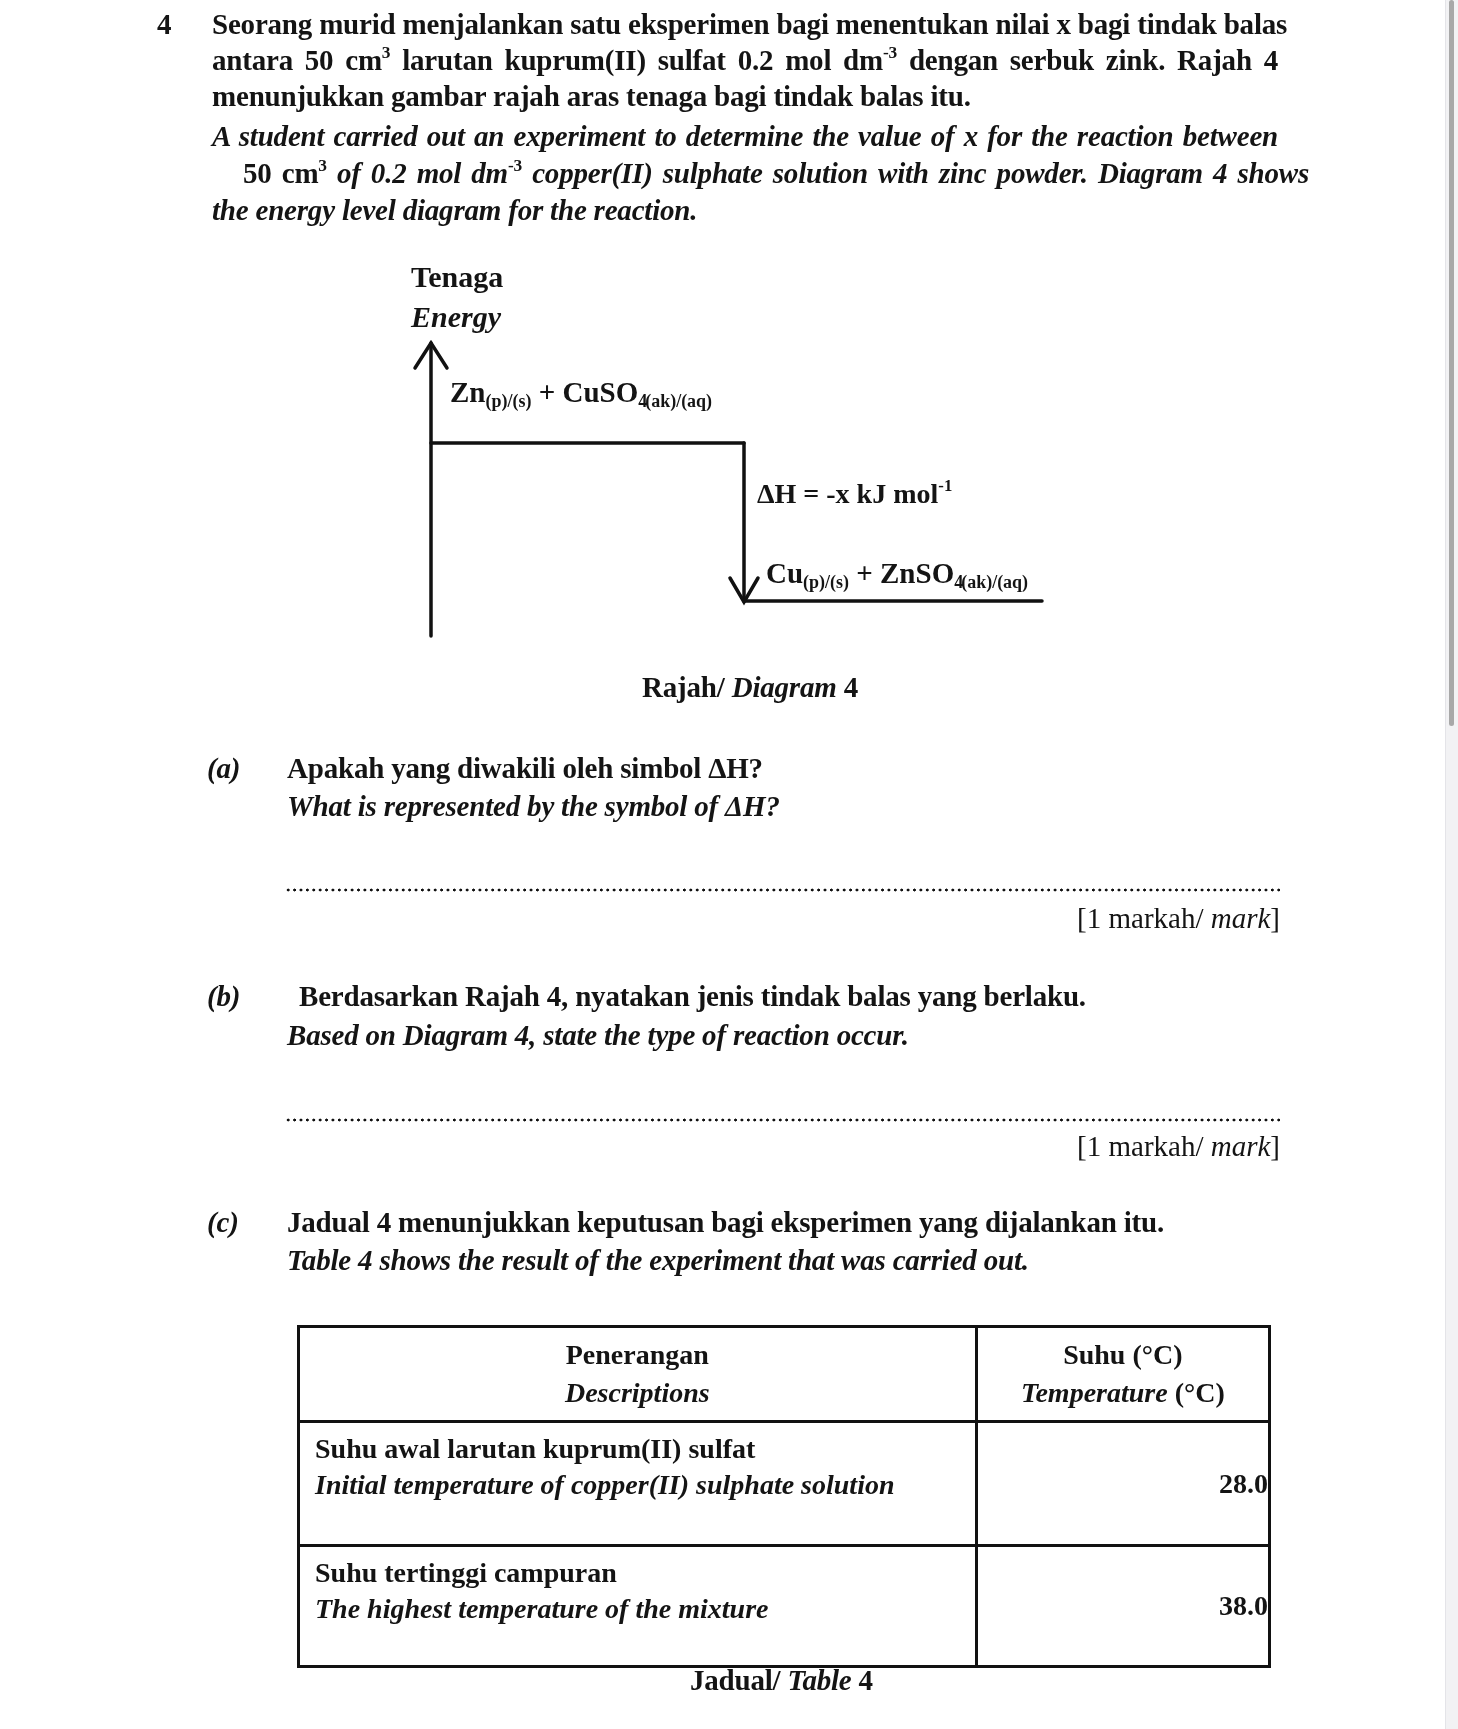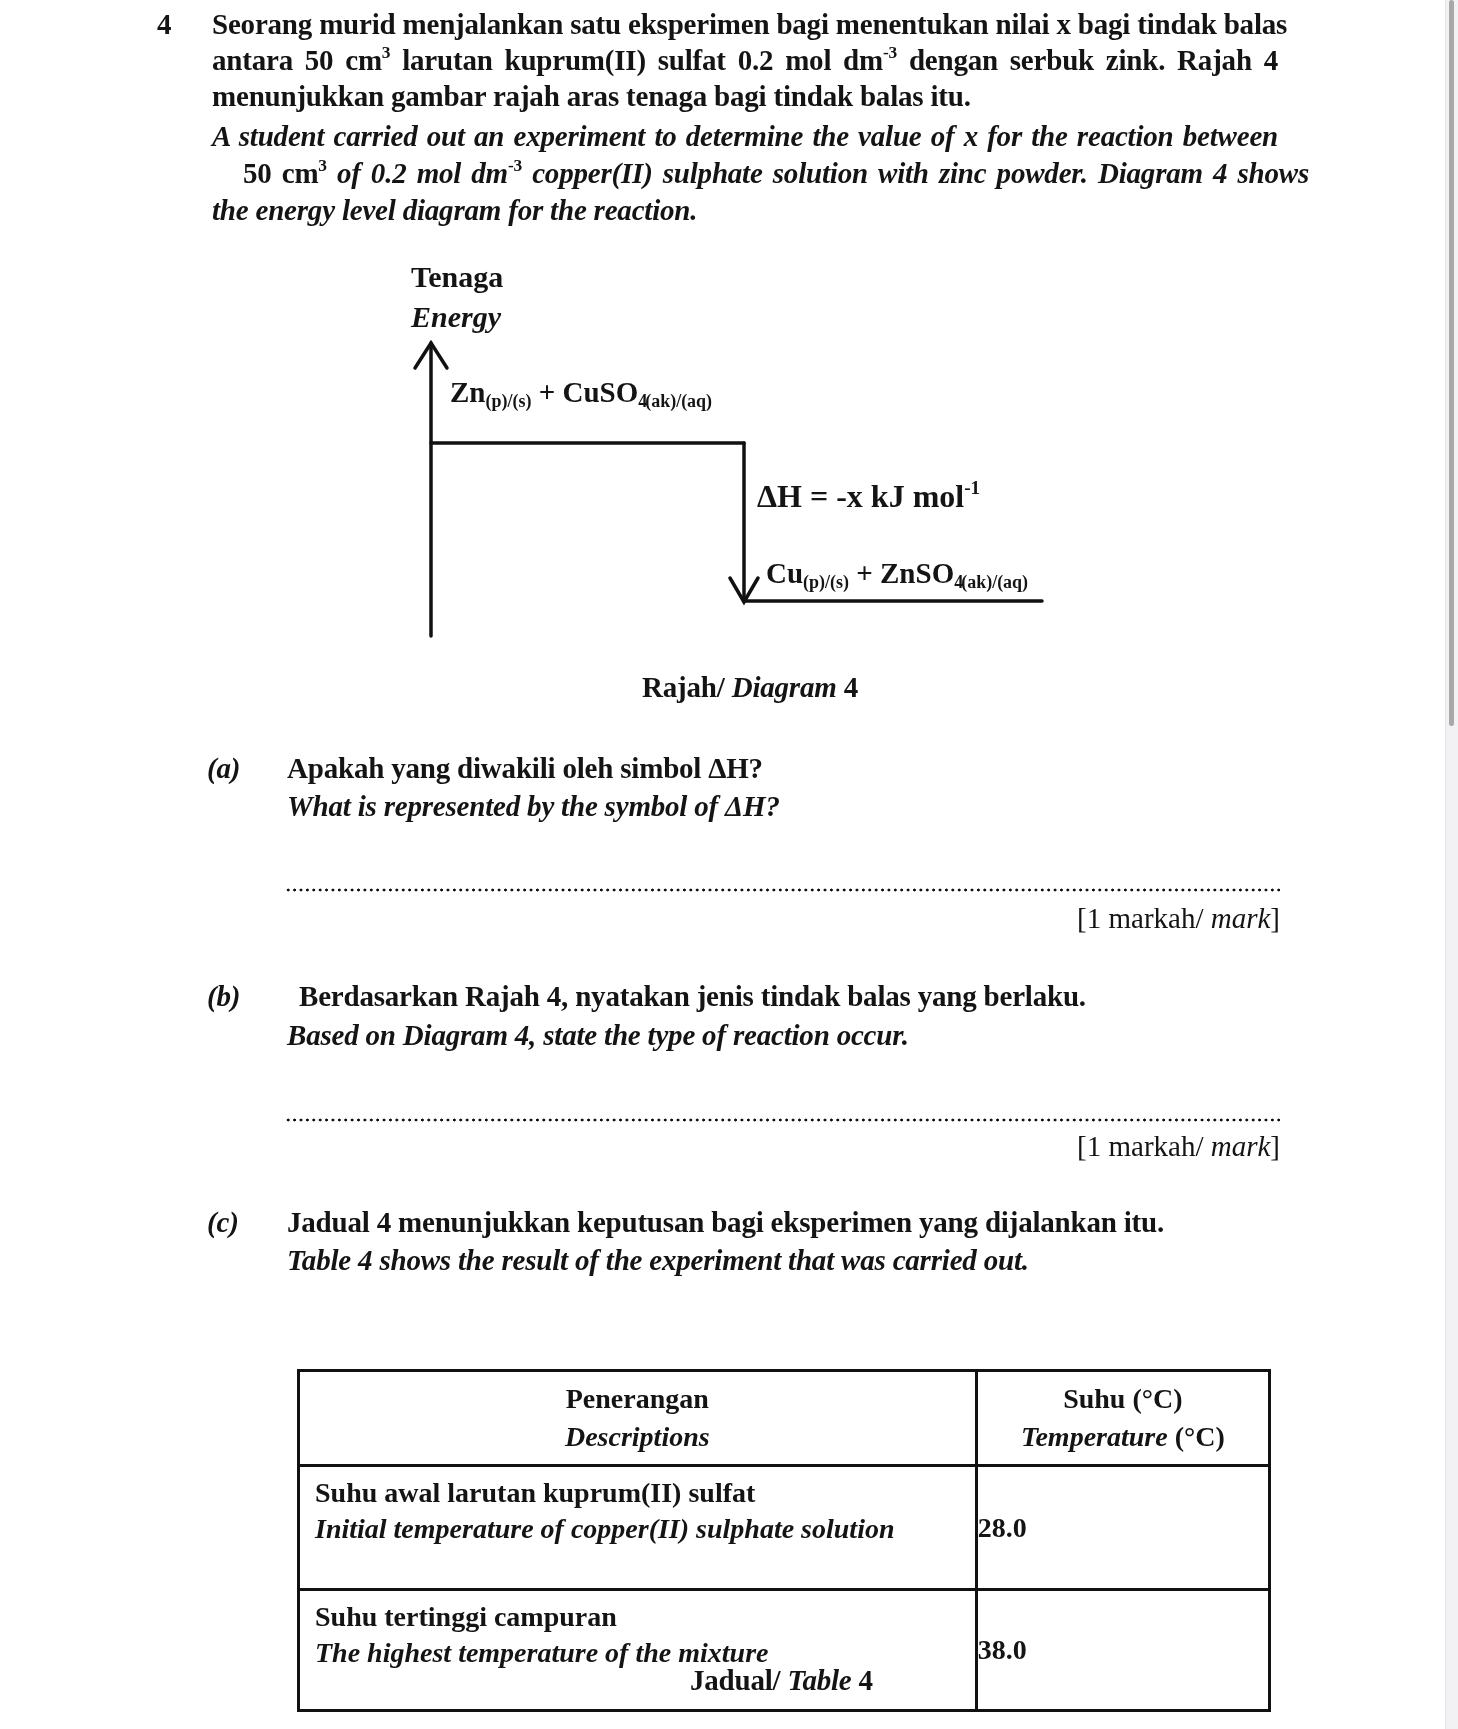--- a/index.html
+++ b/index.html
@@ -18,26 +18,26 @@
   .diag-label { font-size: 30px; font-weight: bold; }
   .chem { font-size: 29px; font-weight: bold; }
   .dots {
     position: absolute; left: 285px; width: 995px; height: 4px;
     background-image: radial-gradient(circle, #111 1.4px, transparent 1.6px);
     background-size: 6.4px 4px; background-repeat: repeat-x;
   }
   .mark { position: absolute; right: 178px; font-size: 29px; font-weight: normal; }
   table.res {
     position: absolute; left: 297px; top: 1325px; width: 974px;
-    border-collapse: collapse; font-size: 28px; font-weight: bold; margin-top: 44px;
+    border-collapse: collapse; font-size: 28px; font-weight: bold;
   }
   table.res td, table.res th { border: 3px solid #111; padding: 0; }
   table.res th { font-weight: bold; text-align: center; height: 92px; line-height: 38px; }
   table.res td.desc { text-align: left; padding-left: 15px; line-height: 36px; height: 115px; vertical-align: top; padding-top: 8px; }
-  table.res td.val { text-align: left; vertical-align: middle; }
+  table.res td.val { text-align: right; vertical-align: middle; }
   .scrollbar-track { position: absolute; right: 0; top: 0; width: 12px; height: 1729px; background: #f2f2f4; border-left: 1px solid #e4e4e8; }
   .scrollbar-thumb { position: absolute; right: 4px; top: 0; width: 5px; height: 720px; background: #a8a8a8; border-radius: 3px; }
 </style>
 </head>
 <body>
 
 <div class="qnum">4</div>
 
 <div class="justify-line para" style="top:8px;">Seorang murid menjalankan satu eksperimen bagi menentukan nilai x bagi tindak balas</div>
 <div class="justify-line para" style="top:44px;"><span>antara 50 cm</span><sup>3</sup><span> larutan kuprum(II) sulfat 0.2 mol dm</span><sup>-3</sup><span> dengan serbuk zink. Rajah 4</span></div>
@@ -57,21 +57,21 @@
       <polyline points="415,368 431,343 447,368"></polyline>
       <line x1="431" y1="443" x2="744" y2="443"></line>
       <line x1="744" y1="443" x2="744" y2="601"></line>
       <polyline points="730,578 744,602 758,578"></polyline>
       <line x1="744" y1="601" x2="1042" y2="601"></line>
     </g>
   </svg>
 
   <div class="abs chem" style="left:450px; top:376px;"><span>Zn</span><sub style="font-weight:bold">(p)/(s)</sub> <span>+</span> <span>CuSO</span><sub>4</sub><sub style="margin-left:-2px">(ak)/(aq)</sub></div>
 
-  <div class="abs chem" style="left:757px; top:478px; font-size:32px;"><span>ΔH</span><span> = -x kJ mol</span><sup>-1</sup></div>
+  <div class="abs chem" style="left:757px; top:478px; font-size:28px;"><span>ΔH</span><span> = -x kJ mol</span><sup>-1</sup></div>
 
   <div class="abs chem" style="left:766px; top:557px;"><span>Cu</span><sub>(p)/(s)</sub> <span>+</span> <span>ZnSO</span><sub>4</sub><sub style="margin-left:-2px">(ak)/(aq)</sub></div>
 
   <div class="abs para" style="left:642px; top:671px;"><span>Rajah/ </span><span class="it">Diagram</span><span> 4</span></div>
 </div>
 
 <div>
   <div class="abs para" style="left:207px; top:752px;"><span class="it">(a)</span></div>
   <div class="abs para" style="left:287px; top:752px;">Apakah yang diwakili oleh simbol ΔH?</div>
   <div class="abs para it" style="left:287px; top:790px;">What is represented by the symbol of ΔH?</div>

